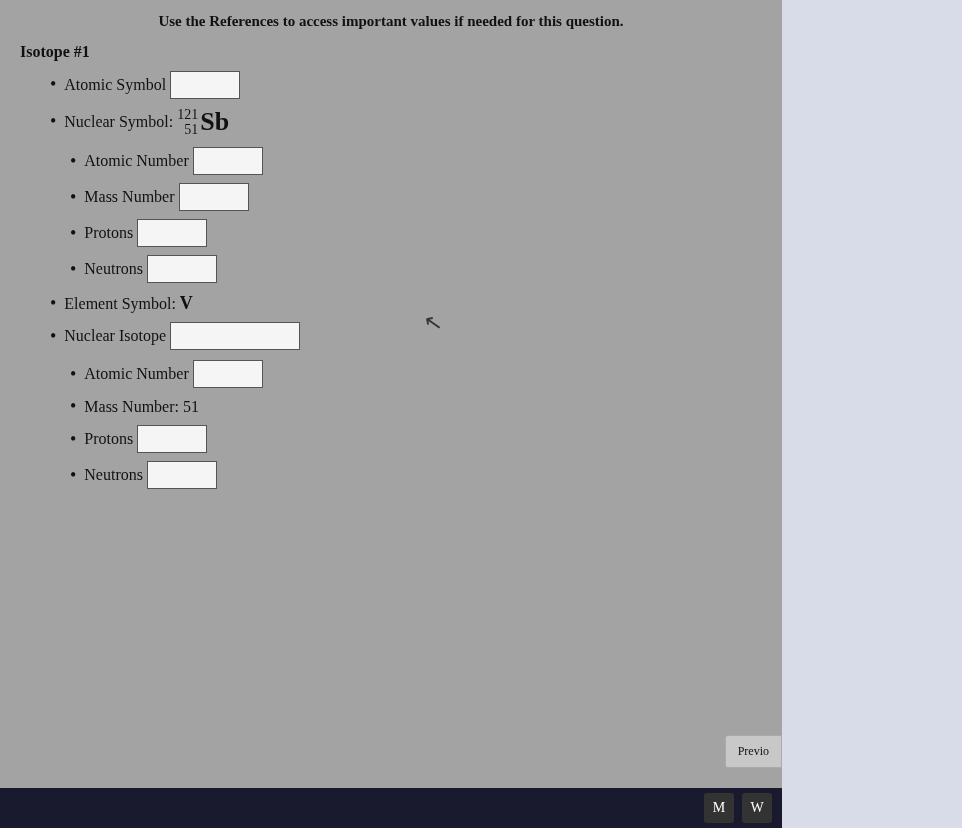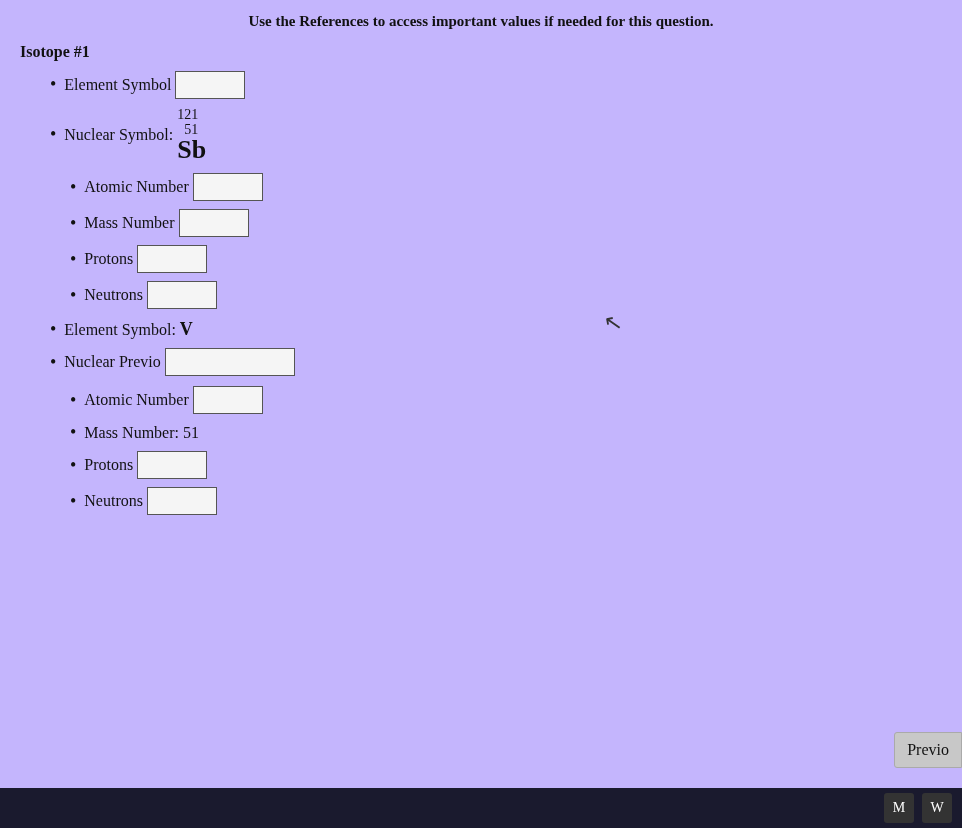--- a/index.html
+++ b/index.html
@@ -13,23 +13,23 @@
       min-height: 828px;
       background-color: #d8dce8;
       font-family: Georgia, 'Times New Roman', serif;
       font-size: 16px;
       color: #111;
       padding: 0;
       overflow-x: hidden;
     }
 
     .page-container {
-      width: 962px;
+      width: 782px;
       min-height: 828px;
-      background-color: #c4b5fd;
+      background-color: #a3a3a3;
       position: relative;
       padding: 10px 20px 20px 20px;
     }
 
     .header-text {
       text-align: center;
       font-weight: bold;
       font-size: 15px;
       margin-bottom: 10px;
       line-height: 1.5;
@@ -79,21 +79,20 @@
 
     .input-box-wide {
       width: 130px;
     }
 
     .nuclear-symbol-container {
       display: inline-flex;
       align-items: flex-start;
       margin-left: 4px;
       position: relative;
-      flex-direction: column;
     }
 
     .nuclear-numbers {
       display: inline-flex;
       flex-direction: column;
       align-items: flex-end;
       font-size: 14px;
       margin-right: 2px;
       line-height: 1.1;
     }
@@ -126,21 +125,21 @@
       transform: rotate(-10deg);
     }
 
     .prev-button {
       position: absolute;
       bottom: 60px;
       right: 0px;
       background: #c8c8c8;
       border: 1px solid #aaa;
       padding: 8px 12px;
-      font-size: 16px;
+      font-size: 12px;
       cursor: pointer;
       border-radius: 3px 0 0 3px;
       margin-top: 27px;
     }
 
     .taskbar {
       position: absolute;
       bottom: 0;
       left: 0;
       right: 0;
@@ -185,21 +184,21 @@
   </div>
 
 
   <div class="isotope-label">
     <span>Isotope #1</span>
   </div>
 
   <ul class="bullet-list">
 
     <li>
-      <span>Element Symbol</span>
+      <span>Atomic Symbol</span>
       <span class="input-box"></span>
     </li>
 
     <li>
       <span>Nuclear Symbol:</span>
       <span class="nuclear-symbol-container">
         <span class="nuclear-numbers">
           <span class="mass">121</span>
           <span class="atomic">51</span>
         </span>
@@ -238,21 +237,21 @@
 
 
   <ul class="bullet-list">
 
     <li>
       <span>Element Symbol:</span>
       <span class="value-text" style="font-weight: bold; font-size: 18px;">V</span>
     </li>
 
     <li>
-      <span>Nuclear Previo</span>
+      <span>Nuclear Isotope</span>
       <span class="input-box input-box-wide"></span>
     </li>
 
   </ul>
 
   <ul class="bullet-list section-indent">
 
     <li>
       <span>Atomic Number</span>
       <span class="input-box"></span>

